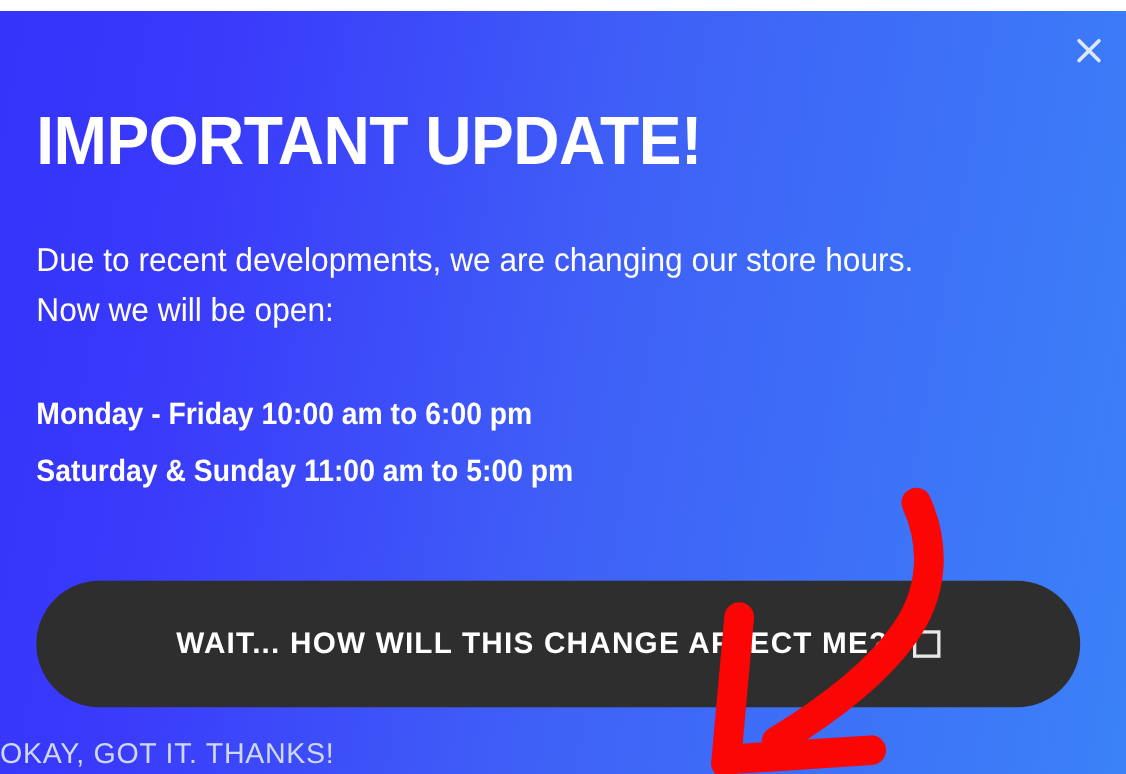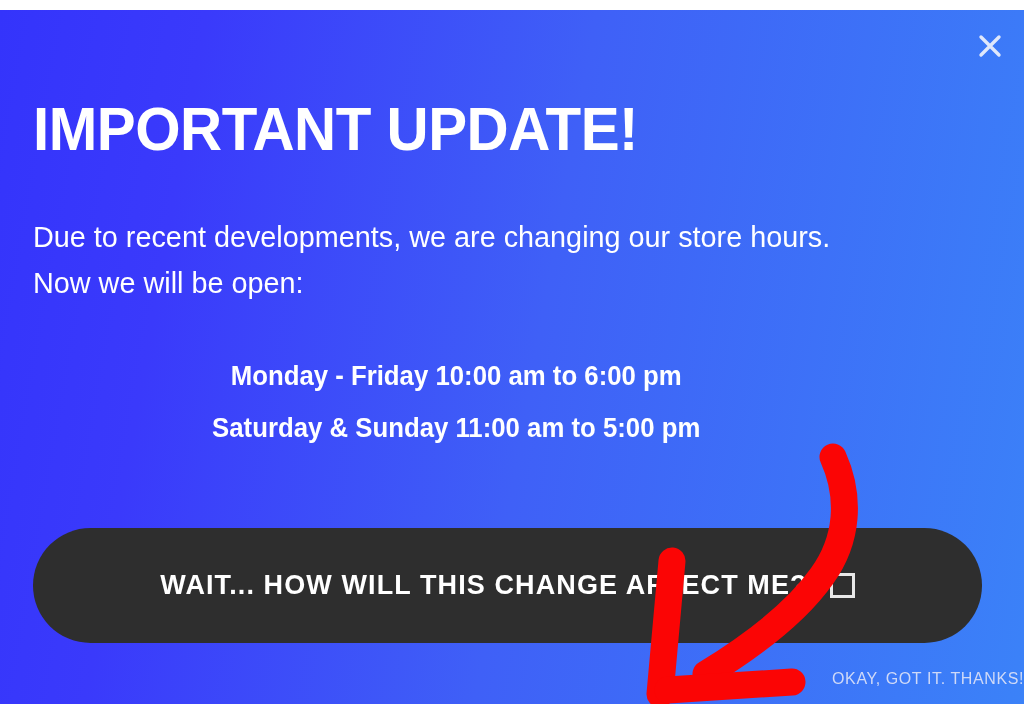--- a/index.html
+++ b/index.html
@@ -54,21 +54,20 @@
     font-weight:400;
     color:#ffffff;
     max-width:865px;
     transform:scaleX(0.96);
     transform-origin:left center;
   }
 
   #hours-list {
     margin-top:44px;
     list-style:none;
-    text-align:center;
   }
   .hours-line {
     font-size:28px;
     line-height:52px;
     font-weight:700;
     color:#ffffff;
     transform:scaleX(0.92);
     transform-origin:left center;
     white-space:nowrap;
   }
@@ -102,22 +101,22 @@
     margin-left:22px;
     vertical-align:middle;
     flex:0 0 auto;
   }
 
   
   #dismiss-link {
     position:absolute;
     left:0; top:660px;
     width:1024px;
-    text-align:right;
-    font-size:16px;
+    text-align:left;
+    font-size:26px;
     font-weight:400;
     letter-spacing:0.6px;
     color:#cfd9f7;
     cursor:pointer;
     text-decoration:none;
     display:block;
   }
 
   
   #annotation-arrow {

